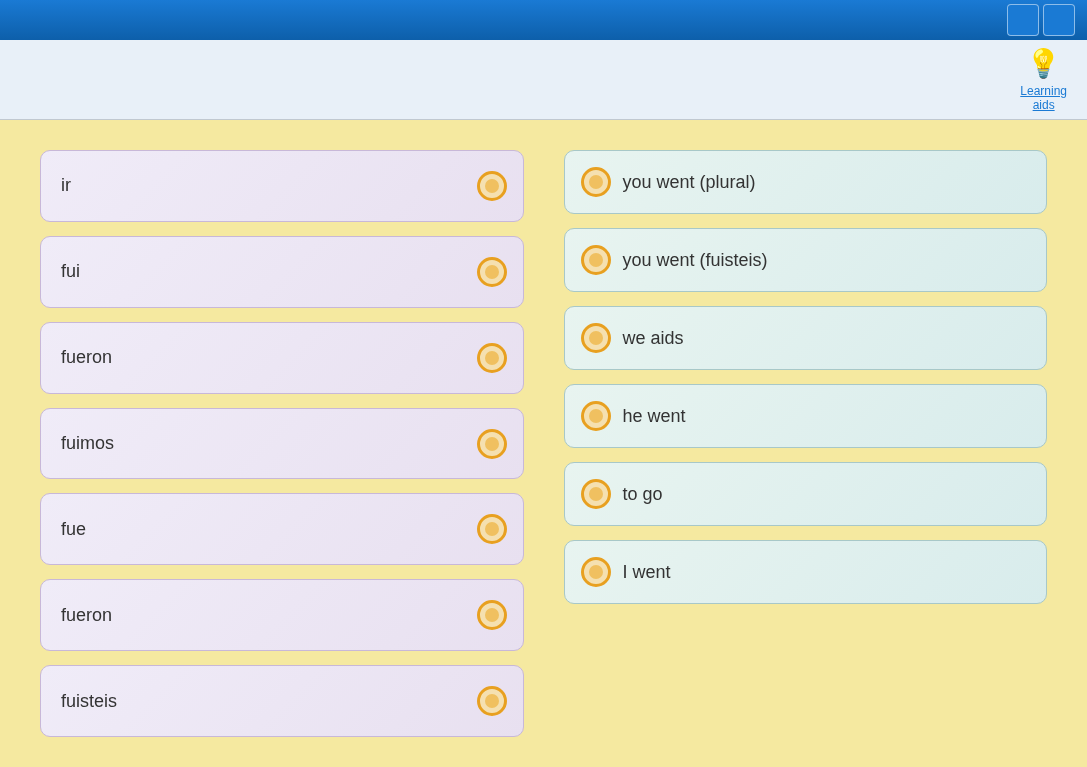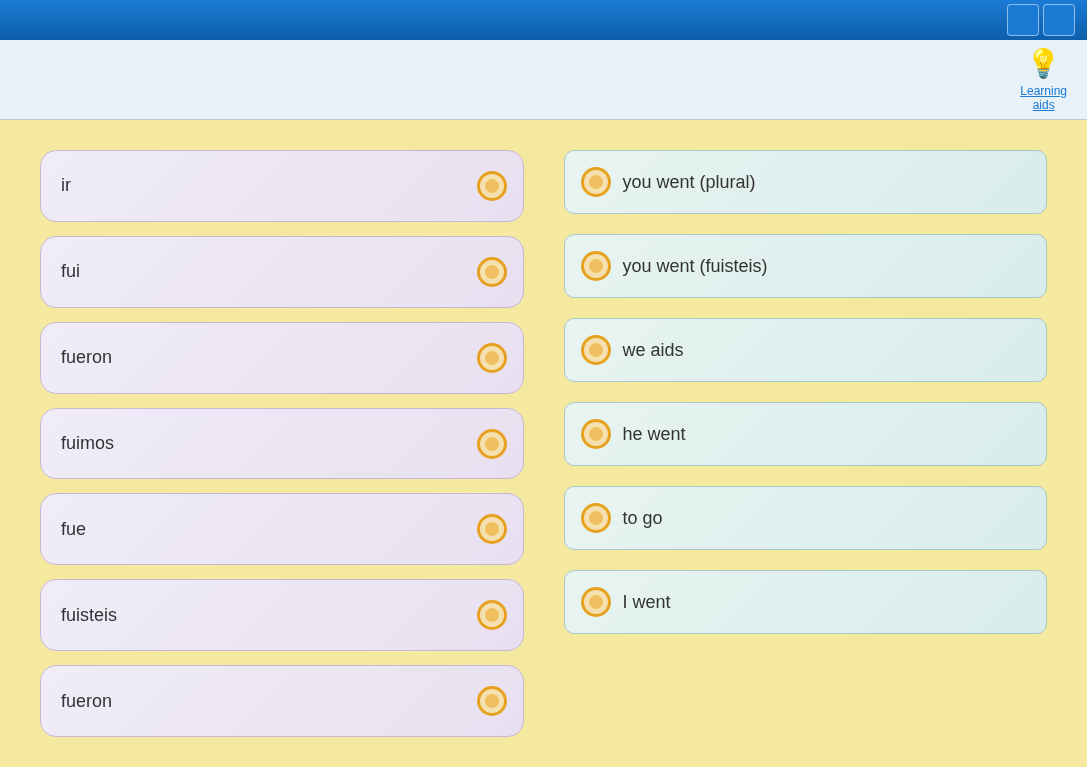--- a/index.html
+++ b/index.html
@@ -91,29 +91,29 @@
       display: flex;
       flex-direction: column;
       gap: 14px;
       flex: 1;
     }
 
     
     #right-col {
       display: flex;
       flex-direction: column;
-      gap: 20px;
+      gap: 14px;
       flex: 1;
     }
 
     
     .word-card {
       background: linear-gradient(135deg, #f0ecf8 0%, #e8e0f0 100%);
       border: 1.5px solid #c8b8d8;
-      border-radius: 16px;
+      border-radius: 10px;
       height: 80px;
       display: flex;
       align-items: center;
       justify-content: space-between;
       padding: 0 16px 0 20px;
       position: relative;
       cursor: pointer;
     }
     .word-card .word-text {
       font-size: 18px;
@@ -218,31 +218,31 @@
         <div class="connector-dot-inner"></div>
       </div>
     </div>
       <div class="word-card">
       <span class="word-text">fue</span>
       <div class="connector-dot">
         <div class="connector-dot-inner"></div>
       </div>
     </div>
       <div class="word-card">
+      <span class="word-text">fueron</span>
+      <div class="connector-dot">
+        <div class="connector-dot-inner"></div>
+      </div>
+    </div>
+      <div class="word-card">
       <span class="word-text">fuisteis</span>
       <div class="connector-dot">
         <div class="connector-dot-inner"></div>
       </div>
     </div>
-      <div class="word-card">
-      <span class="word-text">fueron</span>
-      <div class="connector-dot">
-        <div class="connector-dot-inner"></div>
-      </div>
-    </div>
     </div>
   <div id="right-col">
 
   <div class="eng-card">
       <div class="connector-dot">
         <div class="connector-dot-inner"></div>
       </div>
       <span class="eng-text">you went (plural)</span>
     </div>
       <div class="eng-card">

